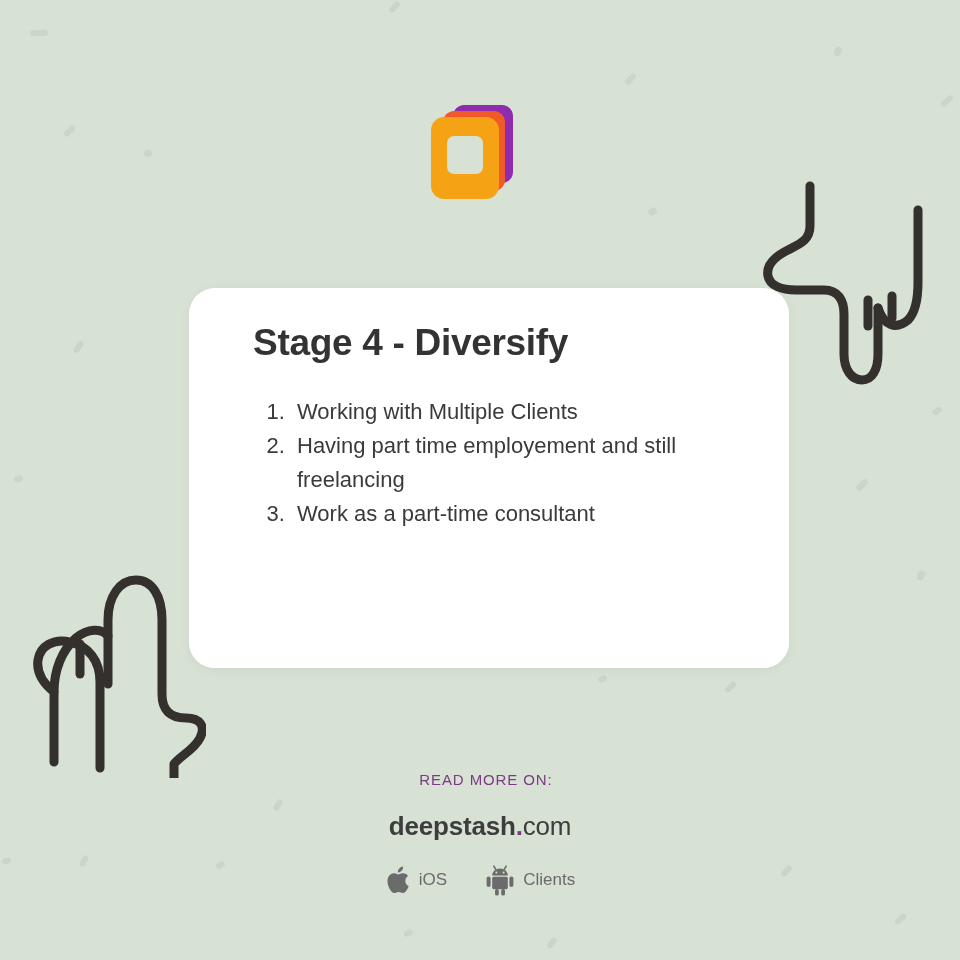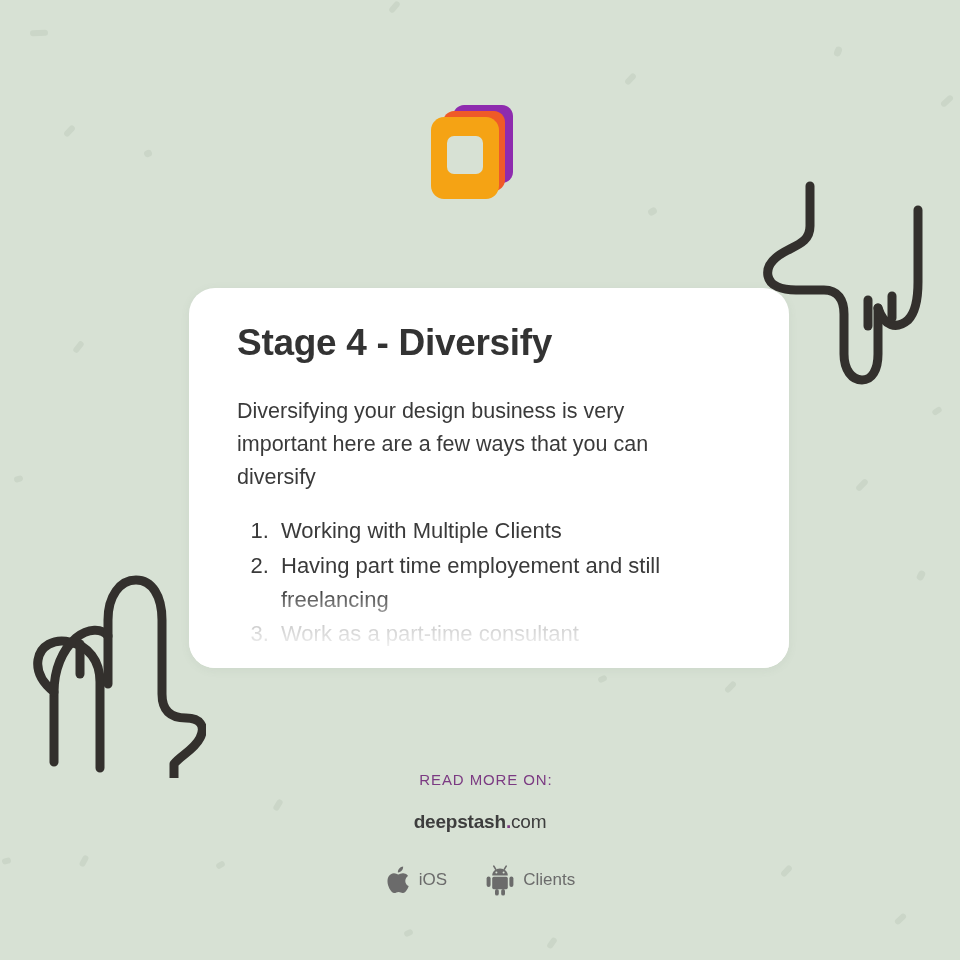--- a/index.html
+++ b/index.html
@@ -56,20 +56,21 @@
     top: 288px;
     width: 600px;
     height: 380px;
     background: #ffffff;
     border-radius: 26px;
     overflow: hidden;
     box-shadow: 0 2px 10px rgba(90,110,90,0.08);
   }
   .card-inner {
     padding: 34px 46px 0 48px;
+    margin-left: 16px;
   }
   .card-title {
     font-size: 37px;
     font-weight: bold;
     color: #333333;
     letter-spacing: -0.3px;
     margin: 0 0 30px 0;
     line-height: 1.15;
   }
   .card-body {
@@ -114,21 +115,21 @@
     letter-spacing: 0.9px;
     color: #7b3a82;
     padding-left: 12px;
   }
   .wordmark {
     position: absolute;
     left: 0;
     right: 0;
     top: 811px;
     text-align: center;
-    font-size: 19px;
+    font-size: 26px;
     color: #3d3d3d;
     letter-spacing: -0.2px;
     white-space: nowrap;
   }
   .wordmark .ds-name {
     font-weight: bold;
   }
   .wordmark .ds-dot {
     color: #7b3a82;
     font-weight: bold;
@@ -215,21 +216,20 @@
       <path d="M28 18 C28 12 33 7 39 7 L77 7 C83 7 88 12 88 18 L88 74 C88 80 83 85 77 85 L39 85 C33 85 28 80 28 74 Z" fill="#8e2bae"></path>
       <path d="M18 24 C18 18 23 13 29 13 L69 13 C75 13 80 18 80 24 L80 82 C80 88 75 93 69 93 L29 93 C23 93 18 88 18 82 Z" fill="#ef5a28"></path>
       <path d="M6 32 C6 25 12 19 19 19 L61 19 C68 19 74 25 74 32 L74 88 C74 95 68 101 61 101 L19 101 C12 101 6 95 6 88 Z" fill="#f5a314"></path>
       <rect x="22" y="38" width="36" height="38" rx="7" fill="#d7e1d4"></rect>
     </svg>
   </div>
 
   <div class="card">
     <div class="card-inner">
       <h1 class="card-title">Stage 4 - Diversify</h1>
-      <p class="card-body">Diversifying your design business is very important here are a few ways that you can diversify</p>
       <ol class="card-list">
         <li>Working with Multiple Clients</li>
         <li>Having part time employement and still freelancing</li>
         <li>Work as a part-time consultant</li>
       </ol>
     </div>
     <div class="fade-mask"></div>
   </div>
 
   <div class="read-more">READ MORE ON:</div>

